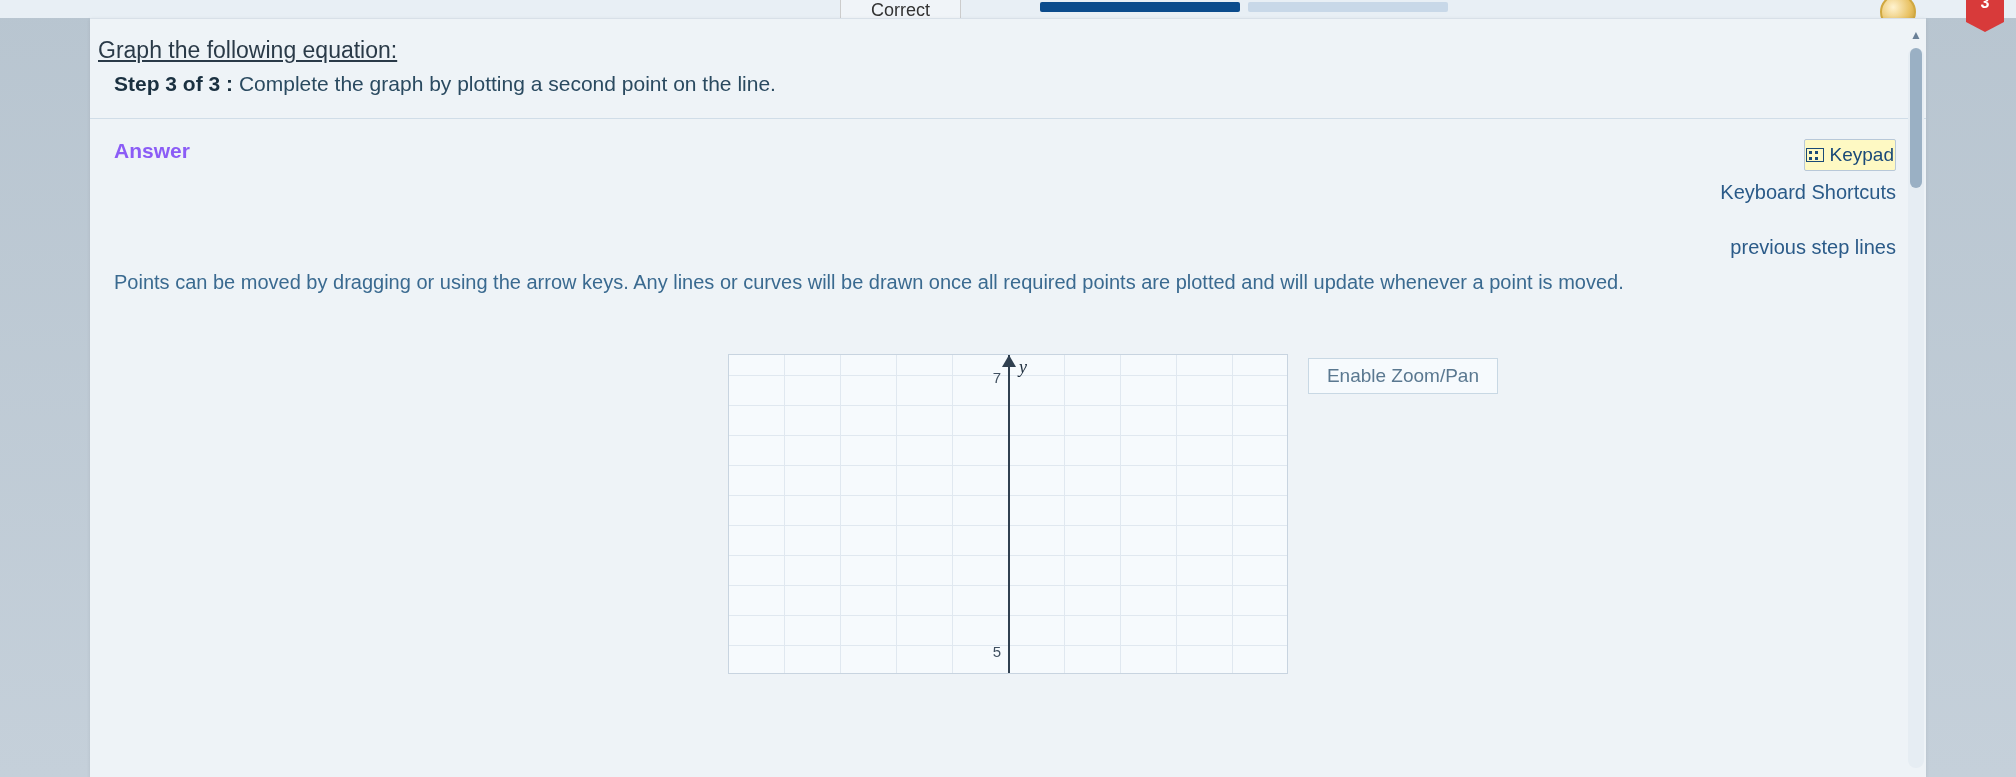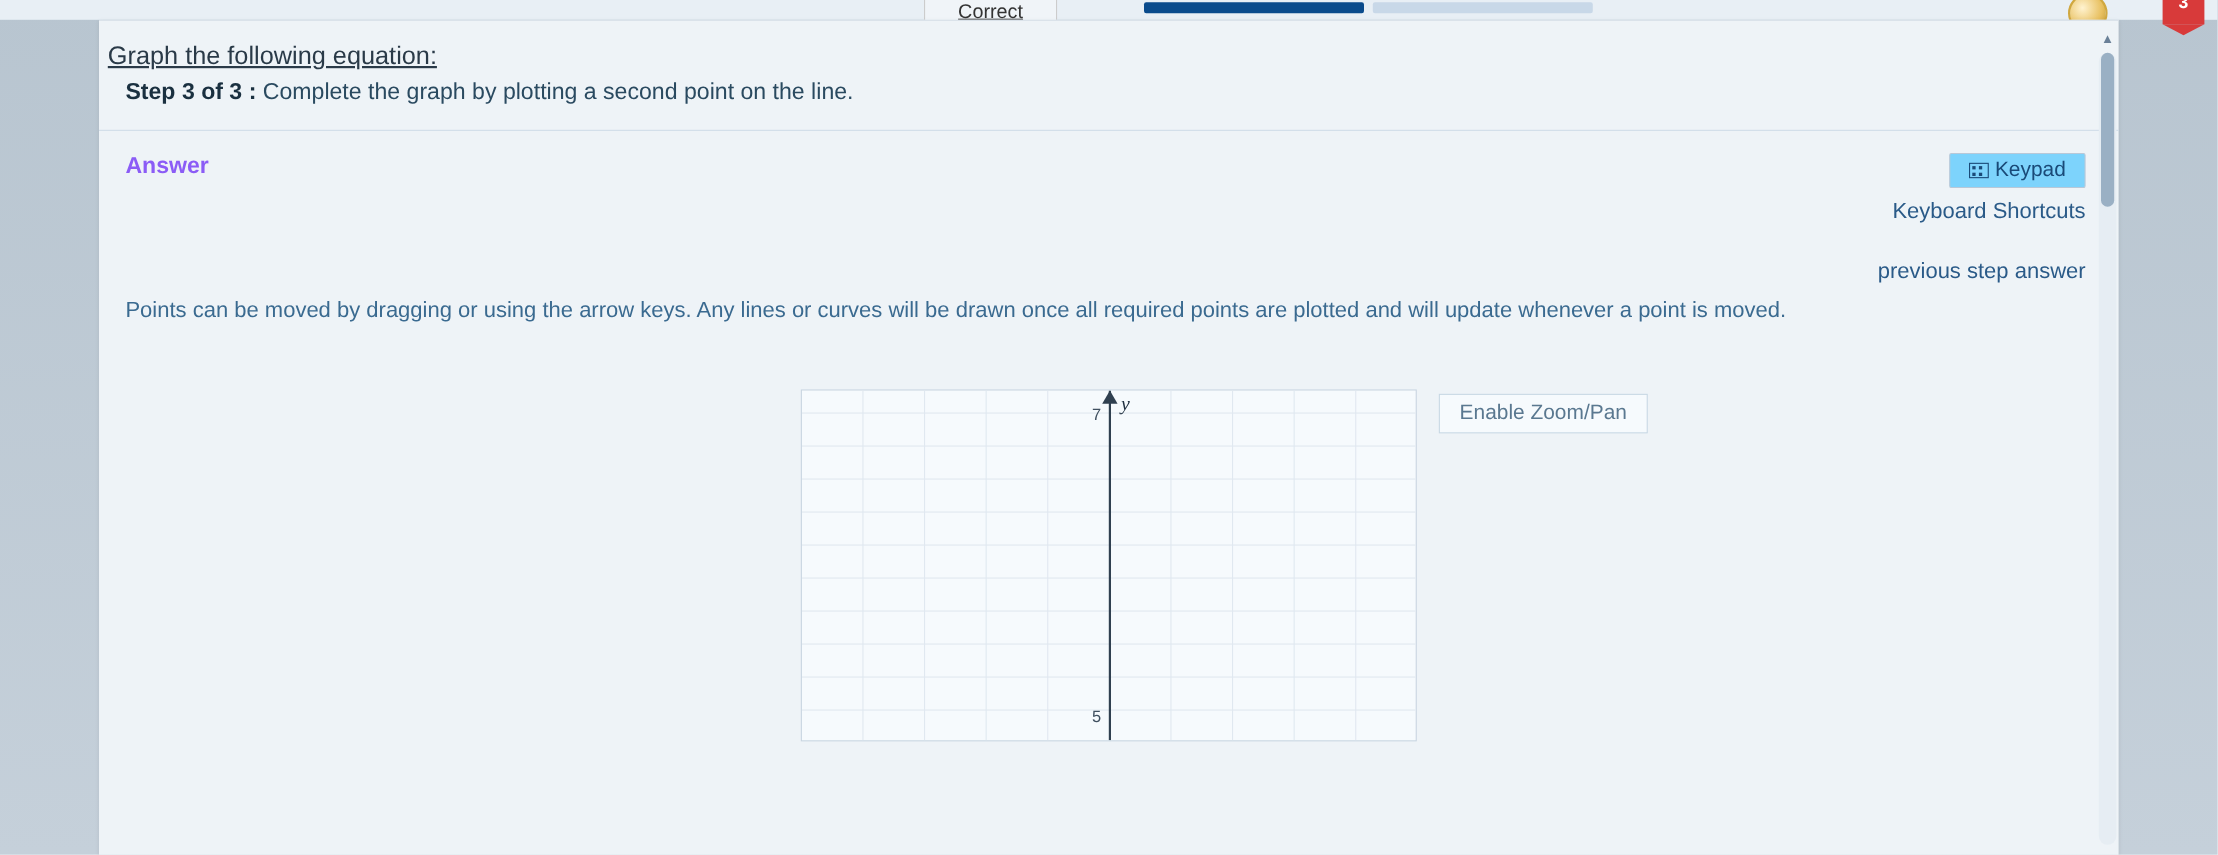--- a/index.html
+++ b/index.html
@@ -19,21 +19,20 @@
   .correct-tab {
     position: absolute;
     left: 840px;
     top: 0;
     padding: 0 30px;
     font-size: 18px;
     color: #333;
     background: #f0f4f8;
     border-left: 1px solid #ccc;
     border-right: 1px solid #ccc;
-    text-decoration: underline;
   }
   .progress-seg1 { position: absolute; left: 1040px; top: 2px; width: 200px; height: 10px; background: #0a4b8c; border-radius: 2px; }
   .progress-seg2 { position: absolute; left: 1248px; top: 2px; width: 200px; height: 10px; background: #c8d8e8; border-radius: 2px; }
   .medal {
     position: absolute; right: 100px; top: -6px;
     width: 36px; height: 36px; border-radius: 50%;
     background: radial-gradient(circle at 35% 35%, #fff3d0, #e8c060 60%, #b8902a);
     border: 2px solid #d0a840;
   }
   .badge {
@@ -88,23 +87,23 @@
     font-size: 21px;
     font-weight: 600;
     color: #8b5cf6;
   }
   .right-tools { text-align: right; }
   .keypad-btn {
     display: inline-flex;
     align-items: center;
     gap: 6px;
     border: 1px solid #b8c8d8;
-    background: #7dd3fc;
+    background: #fef9c3;
     color: #1a4a78;
-    padding: 4px 17px;
+    padding: 4px 1px;
     font-size: 19px;
     cursor: pointer;
     border-radius: 2px;
   }
   .keypad-icon {
     width: 18px; height: 14px;
     display: inline-block;
     background:
       linear-gradient(#1a4a78,#1a4a78), linear-gradient(#1a4a78,#1a4a78),
       linear-gradient(#1a4a78,#1a4a78), linear-gradient(#1a4a78,#1a4a78);
@@ -219,21 +218,21 @@
     <div class="answer-label">Answer</div>
     <div class="right-tools">
       <button class="keypad-btn">
         <span class="keypad-icon"></span>
         <span>Keypad</span>
       </button>
       <a class="kb-shortcuts">Keyboard Shortcuts</a>
     </div>
   </div>
 
-  <a class="prev-answer">previous step answer</a>
+  <a class="prev-answer">previous step lines</a>
 
   <div class="instructions">Points can be moved by dragging or using the arrow keys. Any lines or curves will be drawn once all required points are plotted and will update whenever a point is moved.</div>
 
   <div class="graph-wrap">
     <button class="zoompan">Enable Zoom/Pan</button>
 
     <div class="graph-box">
       <div class="grid-line-v" style="left:55px"></div>
       <div class="grid-line-v" style="left:111px"></div>
       <div class="grid-line-v" style="left:167px"></div>

